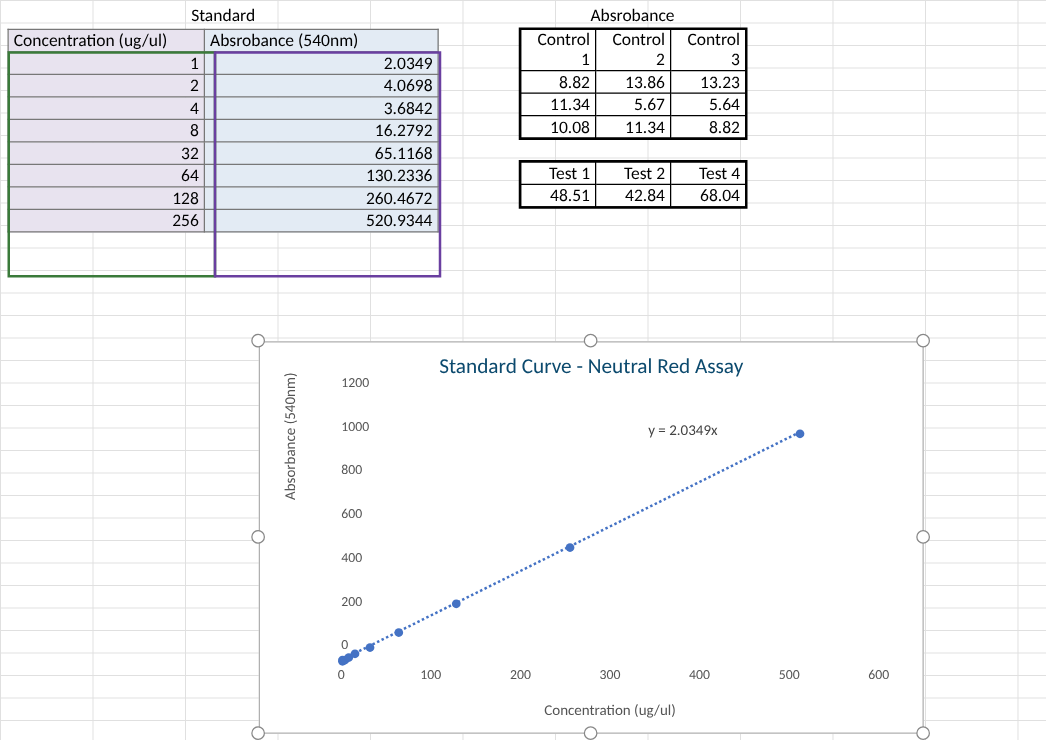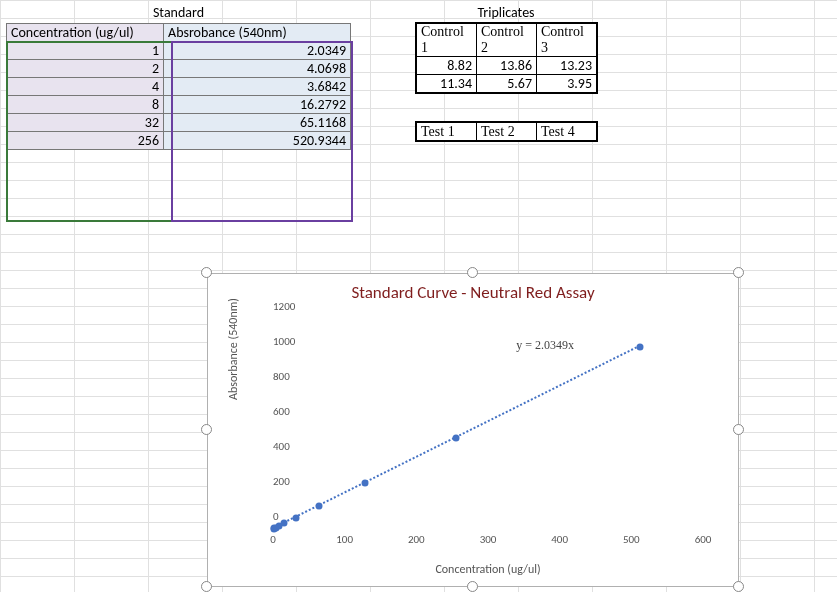--- a/index.html
+++ b/index.html
@@ -86,21 +86,21 @@
   .trip-table th, .trip-table td {
     border: 1px solid #000;
     width: 60px;
     height: 18px;
     line-height: 16px;
     padding: 0 4px;
     font-weight: normal;
     text-align: right;
     background: #fff;
   }
-  .trip-table th { text-align: left; font-family: Liberation Serif, serif; }
+  .trip-table th { text-align: right; }
   .trip-table.outer { outline: 2px solid #000; outline-offset: -1px; }
 
   
   .chart-sel {
     position: absolute;
     left: 207px; top: 273px;
     width: 532px; height: 314px;
     border: 1px solid #b0b0b0;
     background: #fff;
   }
@@ -108,21 +108,21 @@
     position: absolute;
     width: 11px; height: 11px;
     border: 1.5px solid #888;
     border-radius: 50%;
     background: #fff;
     z-index: 5;
   }
   .chart-title {
     text-align: center;
     font-size: 17px;
-    color: #7f1d1d;
+    color: #0c4a6e;
     margin-top: 8px;
   }
   .plot {
     position: absolute;
     left: 65px; top: 45px;
     width: 430px; height: 210px;
   }
   .y-label {
     position: absolute;
     left: 18px; top: 150px;
@@ -198,61 +198,79 @@
           </tr>
           <tr>
             <td class="col1">8</td>
             <td class="col2">16.2792</td>
           </tr>
           <tr>
             <td class="col1">32</td>
             <td class="col2">65.1168</td>
           </tr>
           <tr>
+            <td class="col1">64</td>
+            <td class="col2">130.2336</td>
+          </tr>
+          <tr>
+            <td class="col1">128</td>
+            <td class="col2">260.4672</td>
+          </tr>
+          <tr>
             <td class="col1">256</td>
             <td class="col2">520.9344</td>
           </tr>
         </tbody>
     </table>
     <div class="sel-border-a"></div>
     <div class="sel-border-b"></div>
   </div>
 
   <div class="trip-wrap">
-    <div class="trip-title">Triplicates</div>
+    <div class="trip-title">Absrobance</div>
     <table class="trip-table outer">
       <thead>
           <tr id="ctrl-head">
             <th>Control 1</th>
             <th>Control 2</th>
             <th>Control 3</th>
           </tr>
         </thead>
       <tbody id="ctrl-body">
           <tr>
             <td>8.82</td>
             <td>13.86</td>
             <td>13.23</td>
           </tr>
           <tr>
             <td>11.34</td>
             <td>5.67</td>
-            <td>3.95</td>
+            <td>5.64</td>
+          </tr>
+          <tr>
+            <td>10.08</td>
+            <td>11.34</td>
+            <td>8.82</td>
           </tr>
         </tbody>
     </table>
-    <table class="trip-table outer" style="margin-top:29px">
+    <table class="trip-table outer" style="margin-top:18px">
       <thead>
           <tr id="test-head">
             <th>Test 1</th>
             <th>Test 2</th>
             <th>Test 4</th>
           </tr>
         </thead>
       <tbody id="test-body">
+          <tr>
+            <td>48.51</td>
+            <td>42.84</td>
+            <td>68.04</td>
+          </tr>
         </tbody>
     </table>
   </div>
 
   <div class="chart-sel">
     <div class="chart-title">Standard Curve - Neutral Red Assay</div>
     <div class="y-label">Absorbance (540nm)</div>
     <div class="x-label">Concentration (ug/ul)</div>
     <div class="plot" id="plot">
         <div class="tick-y" style="bottom: 0px; left: 0px;">0</div>
@@ -273,21 +291,21 @@
         <div class="pt" style="left: 0.716667px; bottom: 0.356108px;"></div>
         <div class="pt" style="left: 1.43333px; bottom: 0.712215px;"></div>
         <div class="pt" style="left: 2.86667px; bottom: 1.42443px;"></div>
         <div class="pt" style="left: 5.73333px; bottom: 2.84886px;"></div>
         <div class="pt" style="left: 11.4667px; bottom: 5.69772px;"></div>
         <div class="pt" style="left: 22.9333px; bottom: 11.3954px;"></div>
         <div class="pt" style="left: 45.8667px; bottom: 22.7909px;"></div>
         <div class="pt" style="left: 91.7333px; bottom: 45.5818px;"></div>
         <div class="pt" style="left: 183.467px; bottom: 91.1635px;"></div>
         <div class="pt" style="left: 366.933px; bottom: 182.327px;"></div>
-        <div class="eq-label" style="left: 301px; bottom: 184.175px; transform: translate(-100%, 50%); font-family: Liberation Serif, serif;">y = 2.0349x</div>
+        <div class="eq-label" style="left: 301px; bottom: 184.175px; transform: translate(-100%, 50%);">y = 2.0349x</div>
       </div>
   </div>
 
   <div id="handles">
       <div class="handle" style="left: 201px; top: 267px;"></div>
       <div class="handle" style="left: 467px; top: 267px;"></div>
       <div class="handle" style="left: 733px; top: 267px;"></div>
       <div class="handle" style="left: 201px; top: 424px;"></div>
       <div class="handle" style="left: 733px; top: 424px;"></div>
       <div class="handle" style="left: 201px; top: 581px;"></div>

